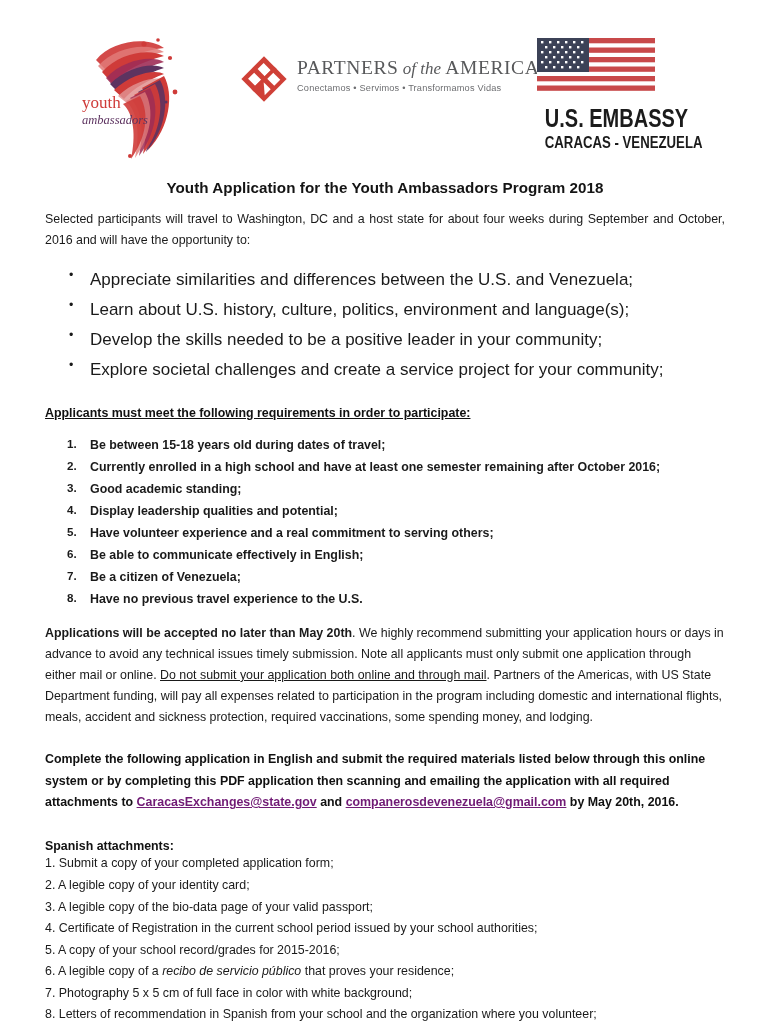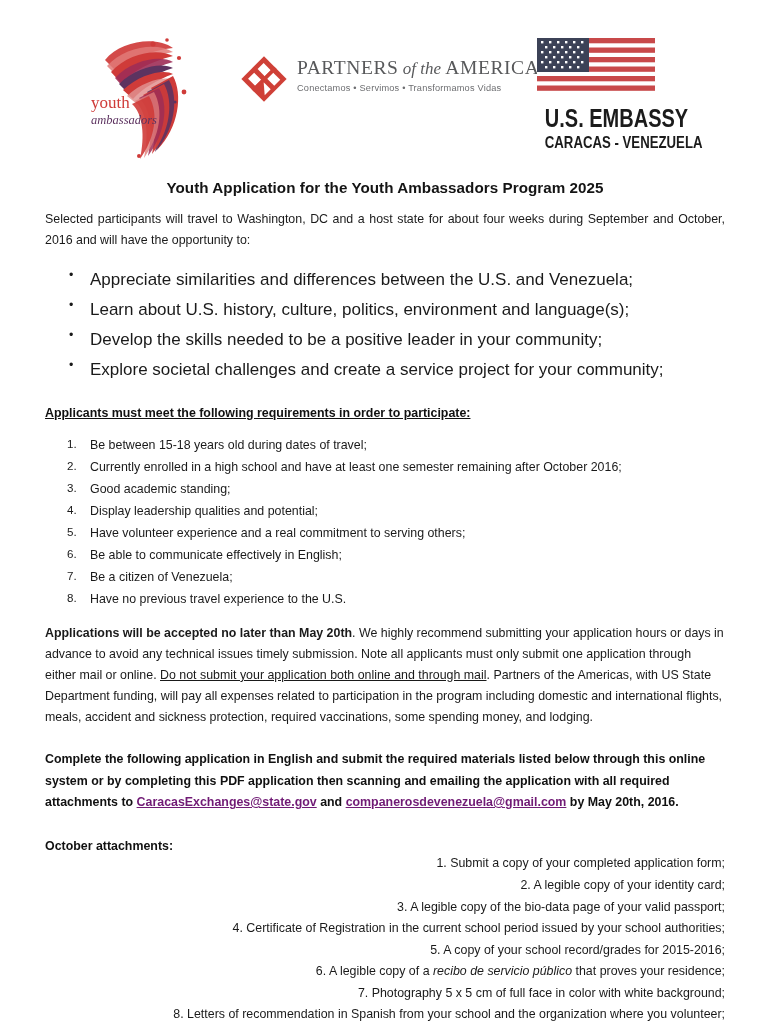--- a/index.html
+++ b/index.html
@@ -24,21 +24,21 @@
   }
 
   
   .logo-bar {
     position: relative;
     height: 135px;
     margin-top: 32px;
   }
   .logo-ya {
     position: absolute;
-    left: 42px;
+    left: 33px;
     top: 0px;
     width: 110px;
     height: 128px;
   }
   .logo-partners {
     position: absolute;
     left: 196px;
     top: 22px;
     width: 280px;
     height: 60px;
@@ -159,20 +159,21 @@
     text-decoration: underline;
     color: #111111;
     margin: 20px 0 0 0;
   }
 
   ol.reqs {
     list-style: none;
     margin: 14px 0 0 0;
     padding: 0;
     counter-reset: req;
+    font-weight: bold;
   }
   ol.reqs > li {
     font-size: 12.4px;
     line-height: 1.78;
     color: #1a1a1a;
     padding-left: 45px;
     position: relative;
     counter-increment: req;
   }
   ol.reqs > li::before {
@@ -200,21 +201,20 @@
   }
   ol.attach {
     list-style: none;
     margin: 0;
     padding: 0;
   }
   ol.attach > li {
     font-size: 12.4px;
     line-height: 1.74;
     color: #1a1a1a;
-    text-align: right;
   }
   .blk-para {
     font-size: 12.4px;
     line-height: 1.72;
     font-weight: bold;
     color: #111111;
     margin: 22px 0 0 0;
   }
 </style>
 </head>
@@ -335,21 +335,21 @@
               <rect x="40" y="29" width="2.4" height="2.4"></rect>
             </g>
           </g>
         </svg>
       </div>
       <div class="embassy-l1">U.S. EMBASSY</div>
       <div class="embassy-l2">CARACAS - VENEZUELA</div>
     </div>
   </div>
 
-  <h1 class="doc-title">Youth Application for the Youth Ambassadors Program 2025</h1>
+  <h1 class="doc-title">Youth Application for the Youth Ambassadors Program 2018</h1>
 
   <p class="para just">Selected participants will travel to Washington, DC and a host state for about four weeks during September and October, 2016 and will have the opportunity to:</p>
 
   <ul class="bullets">
     <li>Appreciate similarities and differences between the U.S. and Venezuela;</li>
     <li>Learn about U.S. history, culture, politics, environment and language(s);</li>
     <li>Develop the skills needed to be a positive leader in your community;</li>
     <li>Explore societal challenges and create a service project for your community;</li>
   </ul>
 
@@ -363,21 +363,21 @@
     <li>Have volunteer experience and a real commitment to serving others;</li>
     <li>Be able to communicate effectively in English;</li>
     <li>Be a citizen of Venezuela;</li>
     <li>Have no previous travel experience to the U.S.</li>
   </ol>
 
   <p class="para"><span class="para-bold">Applications will be accepted no later than May 20th</span><span>. We highly recommend submitting your application hours or days in advance to avoid any technical issues timely submission. Note all applicants must only submit one application through either mail or online. </span><span class="u">Do not submit your application both online and through mail</span><span>. Partners of the Americas, with US State Department funding, will pay all expenses related to participation in the program including domestic and international flights, meals, accident and sickness protection, required vaccinations, some spending money, and lodging.</span></p>
 
   <p class="blk-para"><span>Complete the following application in English and submit the required materials listed below through this online system or by completing this PDF application then scanning and emailing the application with all required attachments to </span><a class="mail" href="#">CaracasExchanges@state.gov</a><span> and </span><a class="mail" href="#">companerosdevenezuela@gmail.com</a><span> by May 20th, 2016.</span></p>
 
-  <p class="attach-head">October attachments:</p>
+  <p class="attach-head">Spanish attachments:</p>
 
   <ol class="attach">
     <li><span>1.</span><span> Submit a copy of your completed application form;</span><span class="it"></span><span></span></li>
     <li><span>2.</span><span> A legible copy of your identity card;</span><span class="it"></span><span></span></li>
     <li><span>3.</span><span> A legible copy of the bio-data page of your valid passport;</span><span class="it"></span><span></span></li>
     <li><span>4.</span><span> Certificate of Registration in the current school period issued by your school authorities;</span><span class="it"></span><span></span></li>
     <li><span>5.</span><span> A copy of your school record/grades for 2015-2016;</span><span class="it"></span><span></span></li>
     <li><span>6.</span><span> A legible copy of a </span><span class="it">recibo de servicio público</span><span> that proves your residence;</span></li>
     <li><span>7.</span><span> Photography 5 x 5 cm of full face in color with white background;</span><span class="it"></span><span></span></li>
     <li><span>8.</span><span> Letters of recommendation in Spanish from your school and the organization where you volunteer;</span><span class="it"></span><span></span></li>

